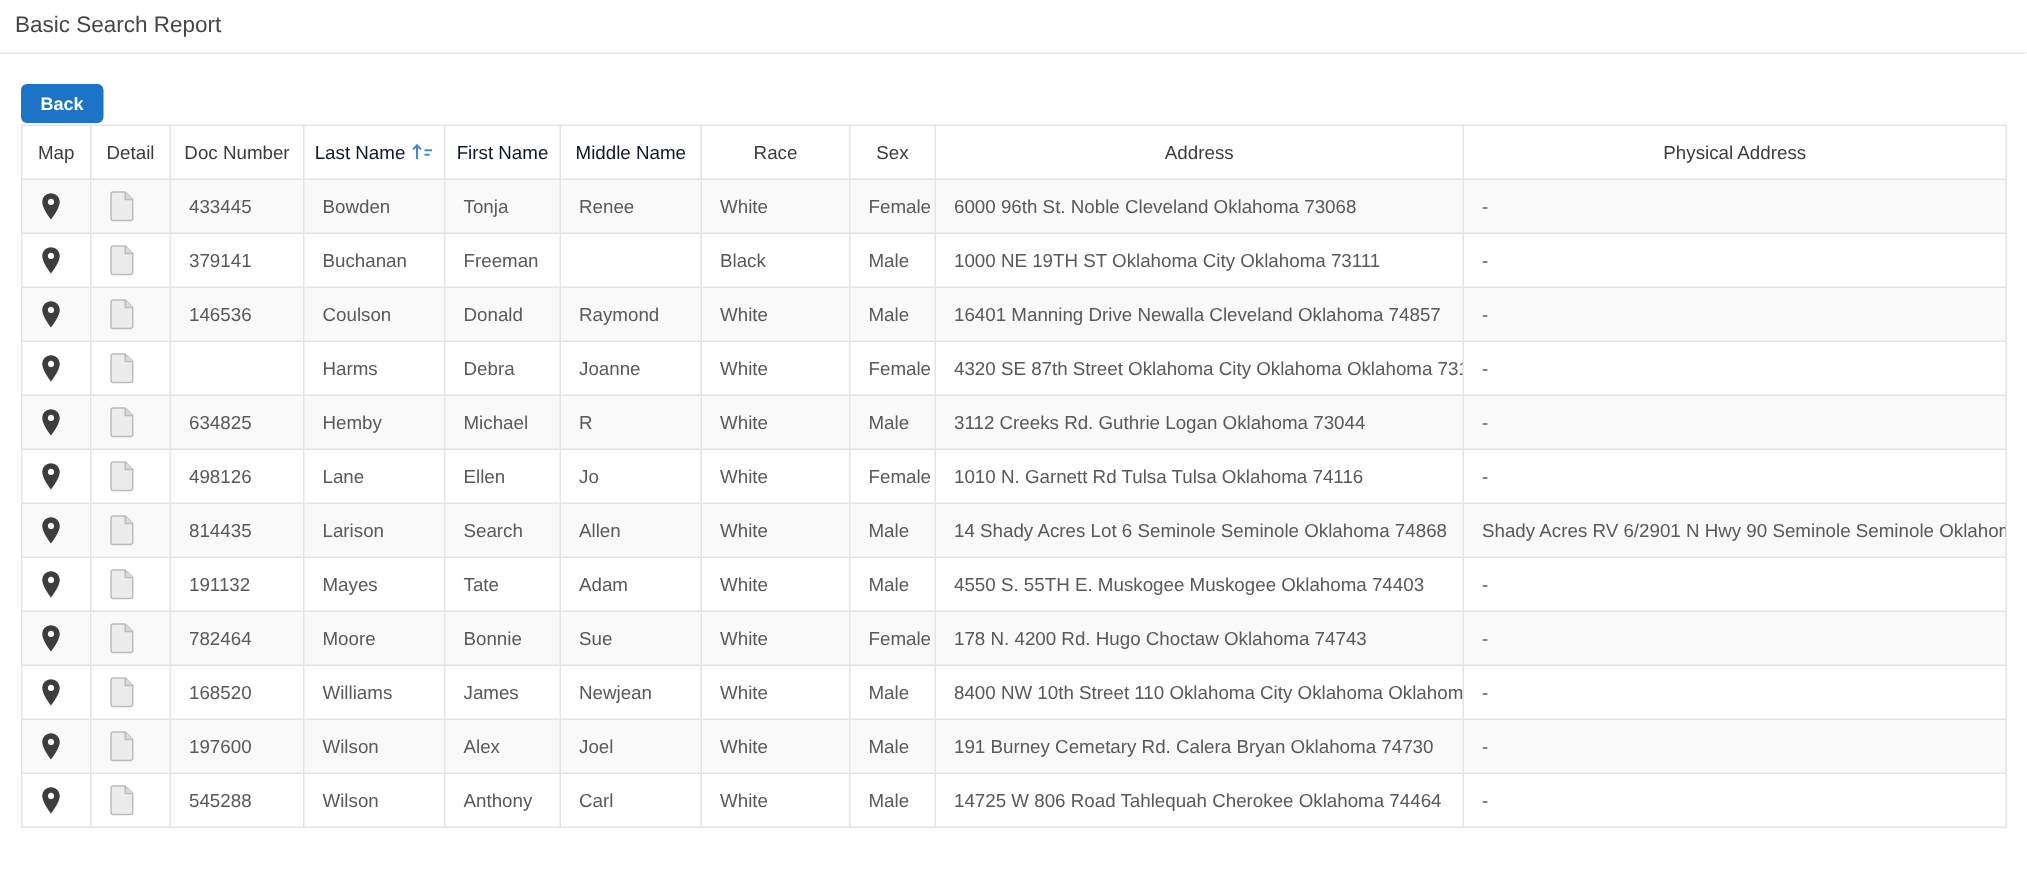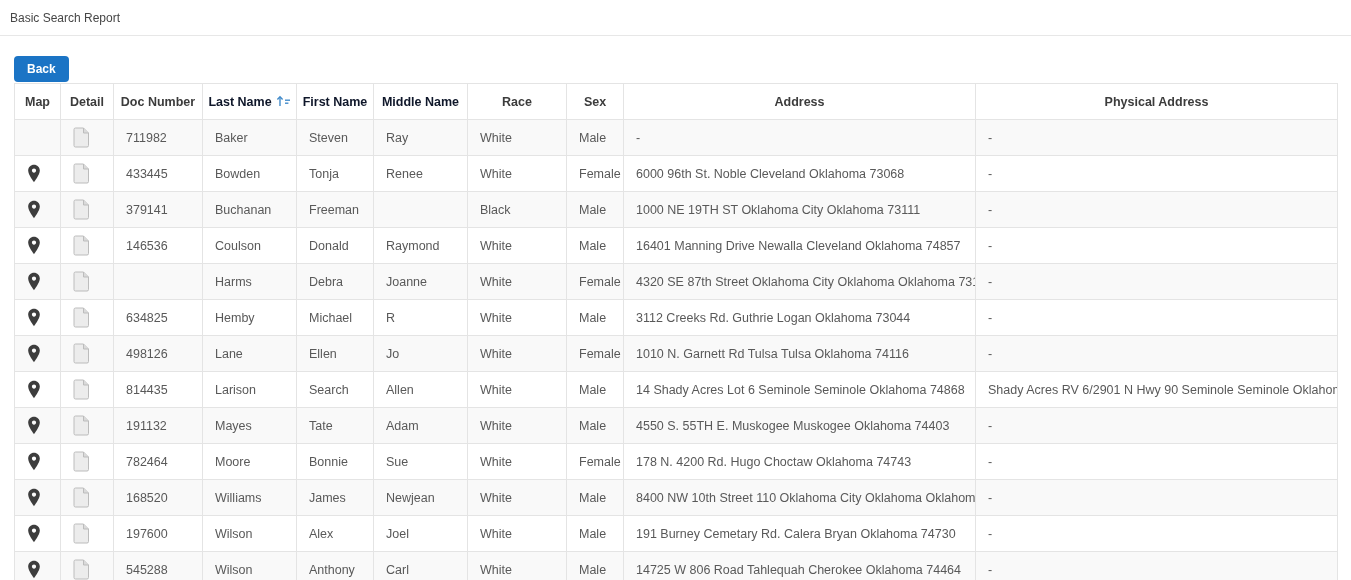--- a/index.html
+++ b/index.html
@@ -10,21 +10,21 @@
     overflow: hidden;
     background: #ffffff;
     font-family: "Liberation Sans", "DejaVu Sans", sans-serif;
     color: #555;
   }
   .page-titlebar {
     padding: 8px 10px 9px 10px;
     border-bottom: 1px solid #e7e7e7;
   }
   .page-title {
-    font-size: 12px;
+    font-size: 15px;
     color: #464646;
   }
   .content {
     padding: 20px 14px 0 14px;
   }
   .back-btn {
     display: inline-block;
     background: #1b74c5;
     color: #fff;
     border: none;
@@ -54,21 +54,21 @@
   table.results col:nth-child(10) { width: 362px; }
   table.results th, table.results td {
     border: 1px solid #e4e4e4;
     height: 36px;
     box-sizing: border-box;
     font-size: 12.5px;
     overflow: hidden;
     white-space: nowrap;
   }
   table.results thead th {
-    font-weight: bold;
+    font-weight: normal;
     color: #3c3c3c;
     background: #fff;
     cursor: default;
   }
   table.results thead th.sortable {
     color: #0f172a;
     cursor: pointer;
   }
   table.results tbody td {
     color: #595959;
@@ -131,35 +131,20 @@
           <th class="sortable"><span>First Name</span></th>
           <th class="sortable"><span>Middle Name</span></th>
           <th><span>Race</span></th>
           <th><span>Sex</span></th>
           <th><span>Address</span></th>
           <th><span>Physical Address</span></th>
         </tr>
     </thead>
     <tbody>
         <tr>
-          <td class="icon-cell"></td>
-          <td class="icon-cell"><span class="icon-btn"><svg width="17" height="21" viewBox="0 0 17 21">
-                <path d="M2.5 1h8l5 5v12.5a1.5 1.5 0 0 1-1.5 1.5H2.5A1.5 1.5 0 0 1 1 18.5v-16A1.5 1.5 0 0 1 2.5 1z" fill="#ececec" stroke="#bcbcbc"></path>
-                <path d="M10.5 1v5h5" fill="#dadada" stroke="#bcbcbc"></path>
-              </svg></span></td>
-          <td>711982</td>
-          <td>Baker</td>
-          <td>Steven</td>
-          <td>Ray</td>
-          <td>White</td>
-          <td>Male</td>
-          <td>-</td>
-          <td>-</td>
-        </tr>
-        <tr>
           <td class="icon-cell"><span class="icon-btn"><svg width="14" height="19" viewBox="0 0 24 32">
                 <path fill="#3d3d3d" d="M12 1C6.5 1 2 5.5 2 11c0 7.4 10 20 10 20s10-12.6 10-20C22 5.5 17.5 1 12 1zm0 13.6c-2 0-3.6-1.6-3.6-3.6S10 7.4 12 7.4 15.6 9 15.6 11 14 14.6 12 14.6z"></path>
               </svg></span></td>
           <td class="icon-cell"><span class="icon-btn"><svg width="17" height="21" viewBox="0 0 17 21">
                 <path d="M2.5 1h8l5 5v12.5a1.5 1.5 0 0 1-1.5 1.5H2.5A1.5 1.5 0 0 1 1 18.5v-16A1.5 1.5 0 0 1 2.5 1z" fill="#ececec" stroke="#bcbcbc"></path>
                 <path d="M10.5 1v5h5" fill="#dadada" stroke="#bcbcbc"></path>
               </svg></span></td>
           <td>433445</td>
           <td>Bowden</td>
           <td>Tonja</td>

